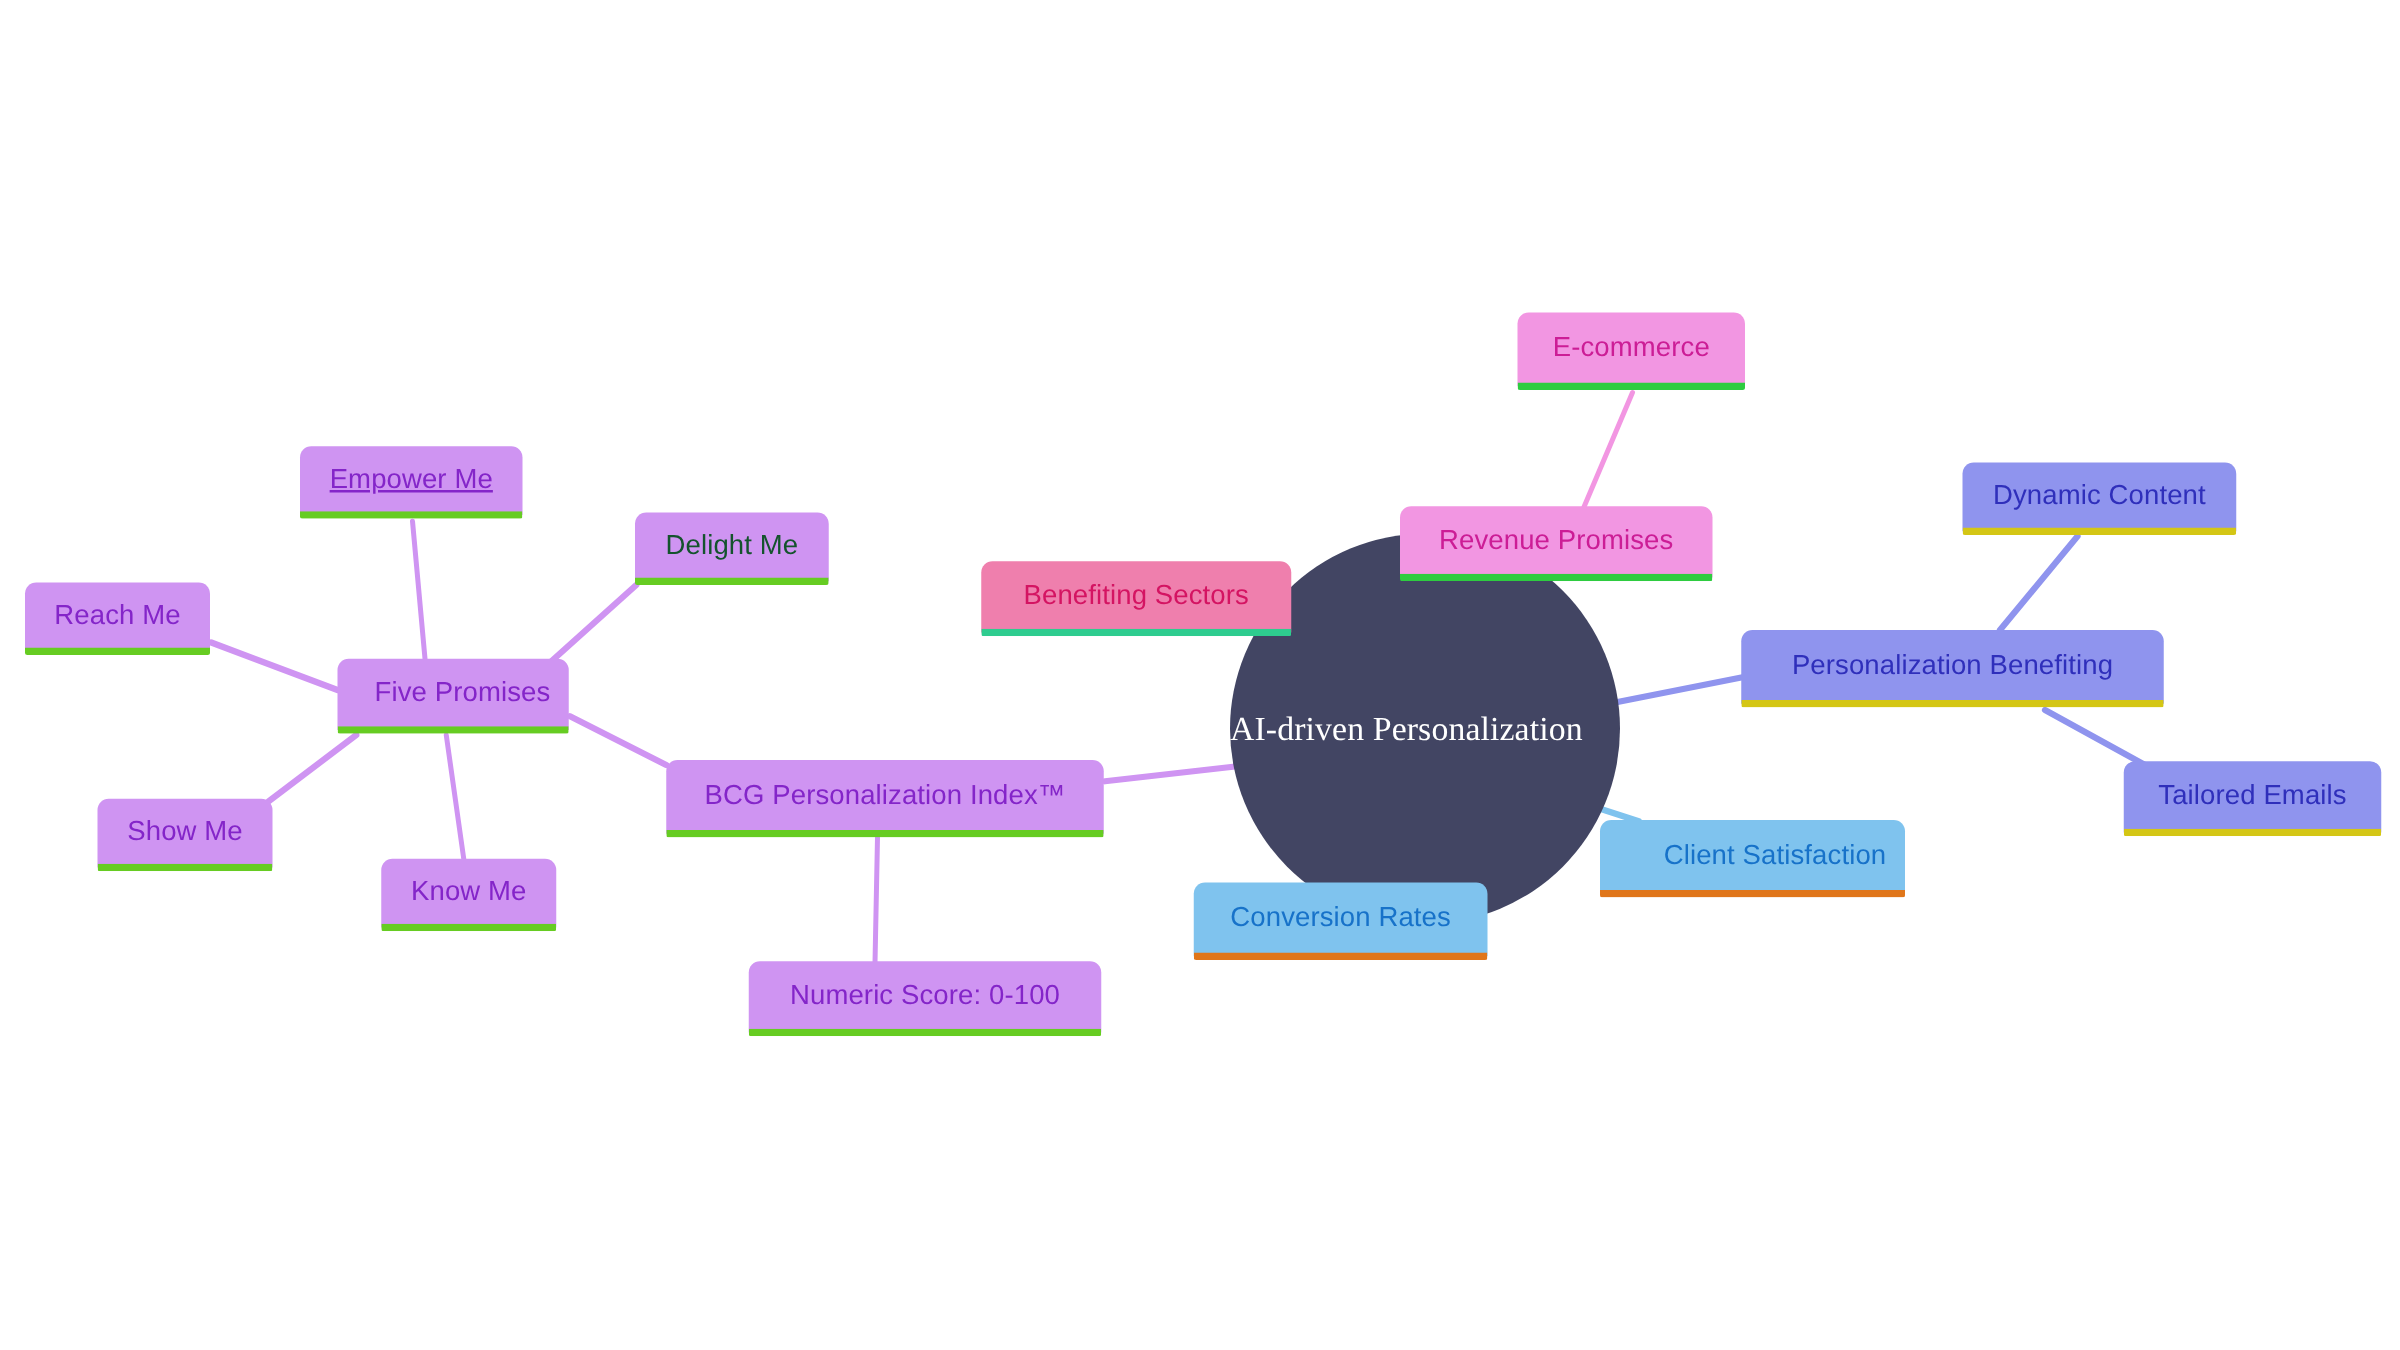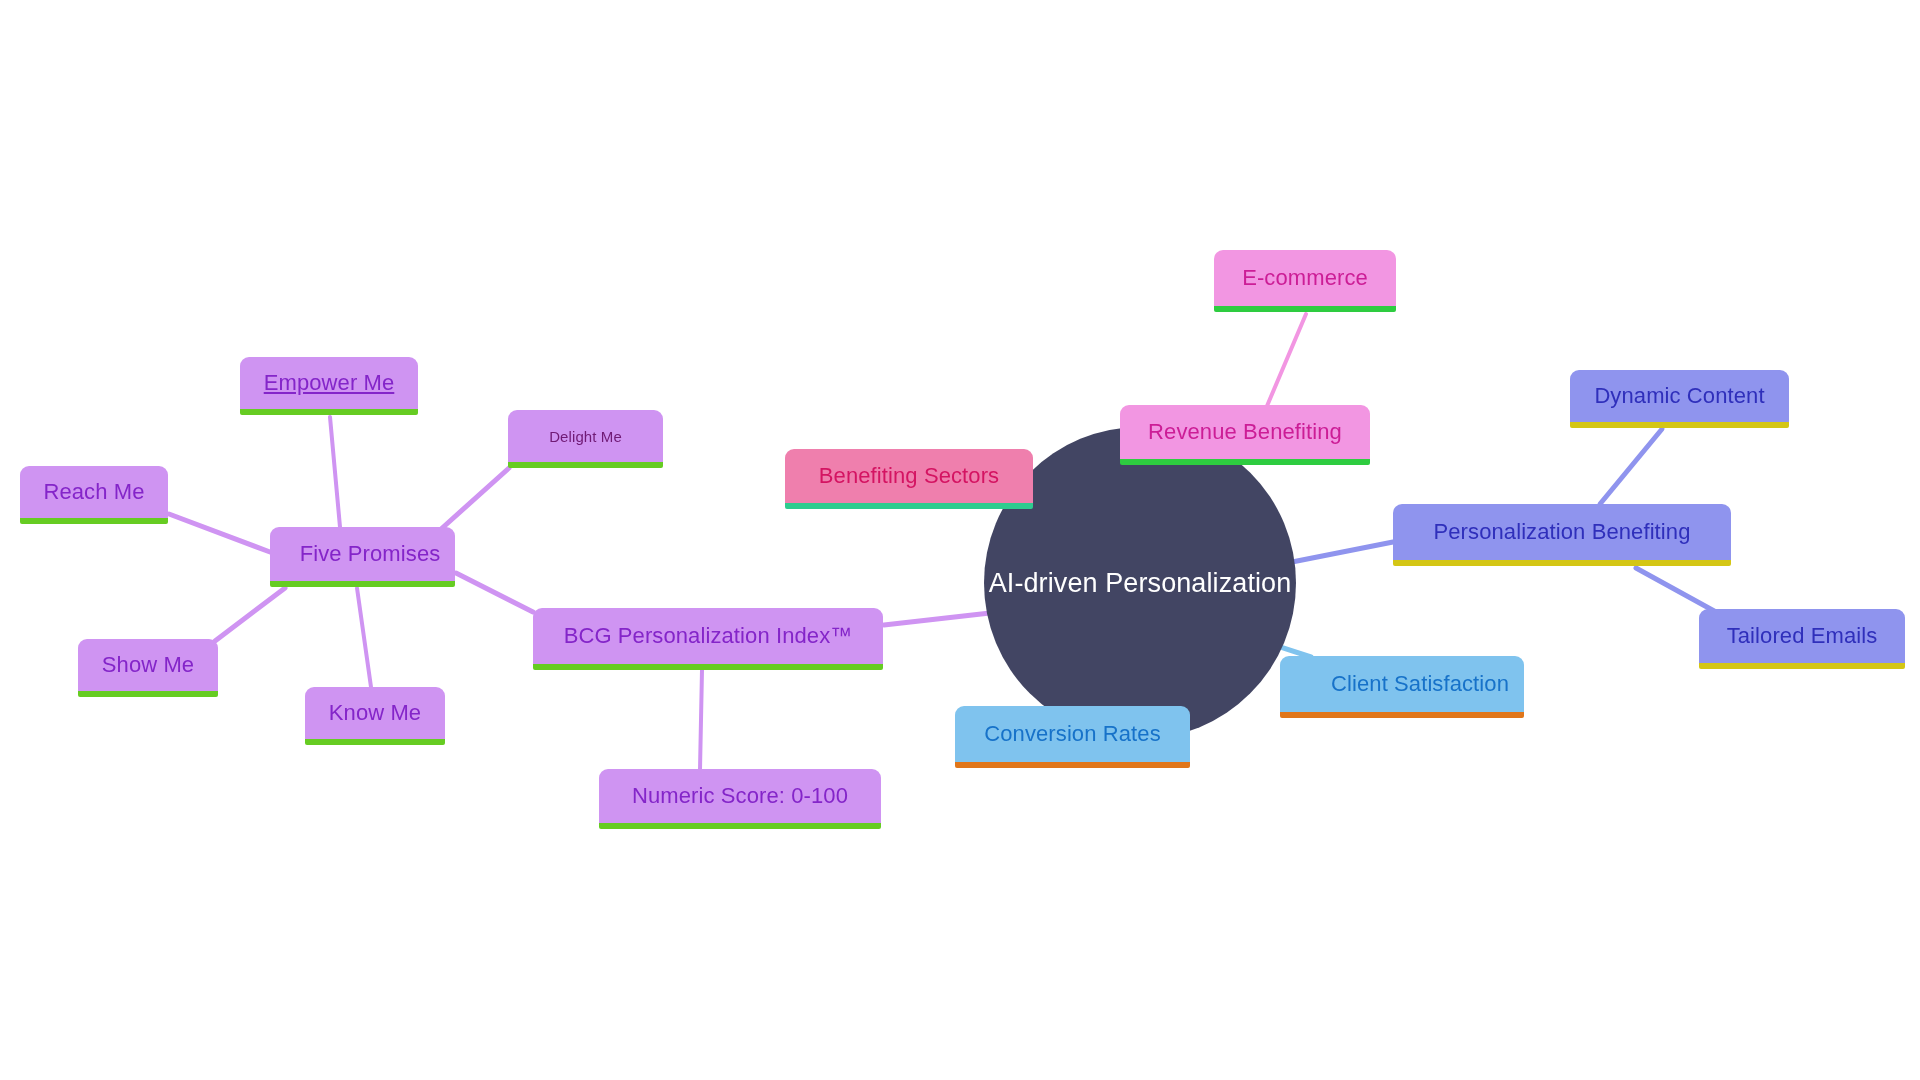--- a/index.html
+++ b/index.html
@@ -41,21 +41,22 @@
     display: block;
     line-height: 1;
     padding: 0 14px;
   }
   .center-node {
     position: absolute;
     z-index: 2;
     border-radius: 50%;
     display: flex;
     align-items: center;
-    justify-content: center;
+    justify-content: flex-start;
+    font-family: Liberation Serif, serif;
   }
   .center-node .label {
     color: #ffffff;
     font-size: 27px;
     line-height: 1;
     white-space: nowrap;
     letter-spacing: 0.1px;
   }
 </style>
 </head>
@@ -87,39 +88,39 @@
       <div class="node" style="left: 270px; top: 527px; width: 185px; height: 60px; background: rgb(207, 148, 242); border-bottom: 6px solid rgb(102, 204, 34); padding-left: 15px;">
         <span class="label" style="color: rgb(132, 37, 201); font-size: 22px;">Five Promises</span>
       </div>
       <div class="node" style="left: 20px; top: 466px; width: 148px; height: 58px; background: rgb(207, 148, 242); border-bottom: 6px solid rgb(102, 204, 34);">
         <span class="label" style="color: rgb(132, 37, 201); font-size: 22px;">Reach Me</span>
       </div>
       <div class="node" style="left: 240px; top: 357px; width: 178px; height: 58px; background: rgb(207, 148, 242); border-bottom: 6px solid rgb(102, 204, 34);">
         <span class="label" style="color: rgb(132, 37, 201); font-size: 22px; text-decoration: underline;">Empower Me</span>
       </div>
       <div class="node" style="left: 508px; top: 410px; width: 155px; height: 58px; background: rgb(207, 148, 242); border-bottom: 6px solid rgb(102, 204, 34);">
-        <span class="label" style="color: #701a75; font-size: 15px;">Delight Me</span>
+        <span class="label" style="color: #14532d; font-size: 22px;">Delight Me</span>
       </div>
       <div class="node" style="left: 78px; top: 639px; width: 140px; height: 58px; background: rgb(207, 148, 242); border-bottom: 6px solid rgb(102, 204, 34);">
         <span class="label" style="color: rgb(132, 37, 201); font-size: 22px;">Show Me</span>
       </div>
       <div class="node" style="left: 305px; top: 687px; width: 140px; height: 58px; background: rgb(207, 148, 242); border-bottom: 6px solid rgb(102, 204, 34);">
         <span class="label" style="color: rgb(132, 37, 201); font-size: 22px;">Know Me</span>
       </div>
       <div class="node" style="left: 533px; top: 608px; width: 350px; height: 62px; background: rgb(207, 148, 242); border-bottom: 6px solid rgb(102, 204, 34);">
         <span class="label" style="color: rgb(132, 37, 201); font-size: 22px;">BCG Personalization Index™</span>
       </div>
       <div class="node" style="left: 559px; top: 769px; width: 282px; height: 60px; background: rgb(207, 148, 242); border-bottom: 6px solid rgb(102, 204, 34); margin-left: 40px;">
         <span class="label" style="color: rgb(132, 37, 201); font-size: 22px;">Numeric Score: 0-100</span>
       </div>
       <div class="node" style="left: 785px; top: 449px; width: 248px; height: 60px; background: rgb(239, 127, 173); border-bottom: 6px solid rgb(46, 204, 143);">
         <span class="label" style="color: rgb(212, 20, 98); font-size: 22px;">Benefiting Sectors</span>
       </div>
       <div class="node" style="left: 1120px; top: 405px; width: 250px; height: 60px; background: rgb(242, 150, 226); border-bottom: 6px solid rgb(46, 204, 64);">
-        <span class="label" style="color: rgb(204, 29, 150); font-size: 22px;">Revenue Benefiting</span>
+        <span class="label" style="color: rgb(204, 29, 150); font-size: 22px;">Revenue Promises</span>
       </div>
       <div class="node" style="left: 1214px; top: 250px; width: 182px; height: 62px; background: rgb(242, 150, 226); border-bottom: 6px solid rgb(46, 204, 64);">
         <span class="label" style="color: rgb(204, 29, 150); font-size: 22px;">E-commerce</span>
       </div>
       <div class="node" style="left: 1393px; top: 504px; width: 338px; height: 62px; background: rgb(143, 148, 238); border-bottom: 6px solid rgb(212, 198, 21);">
         <span class="label" style="color: rgb(47, 47, 187); font-size: 22px;">Personalization Benefiting</span>
       </div>
       <div class="node" style="left: 1570px; top: 370px; width: 219px; height: 58px; background: rgb(143, 148, 238); border-bottom: 6px solid rgb(212, 198, 21);">
         <span class="label" style="color: rgb(47, 47, 187); font-size: 22px;">Dynamic Content</span>
       </div>

